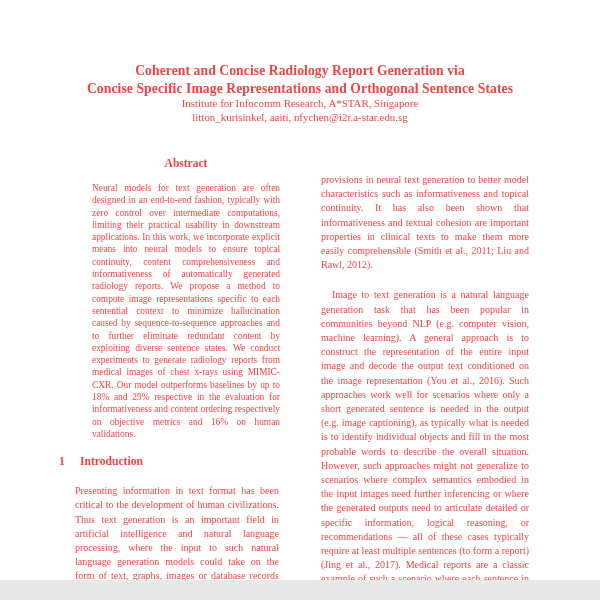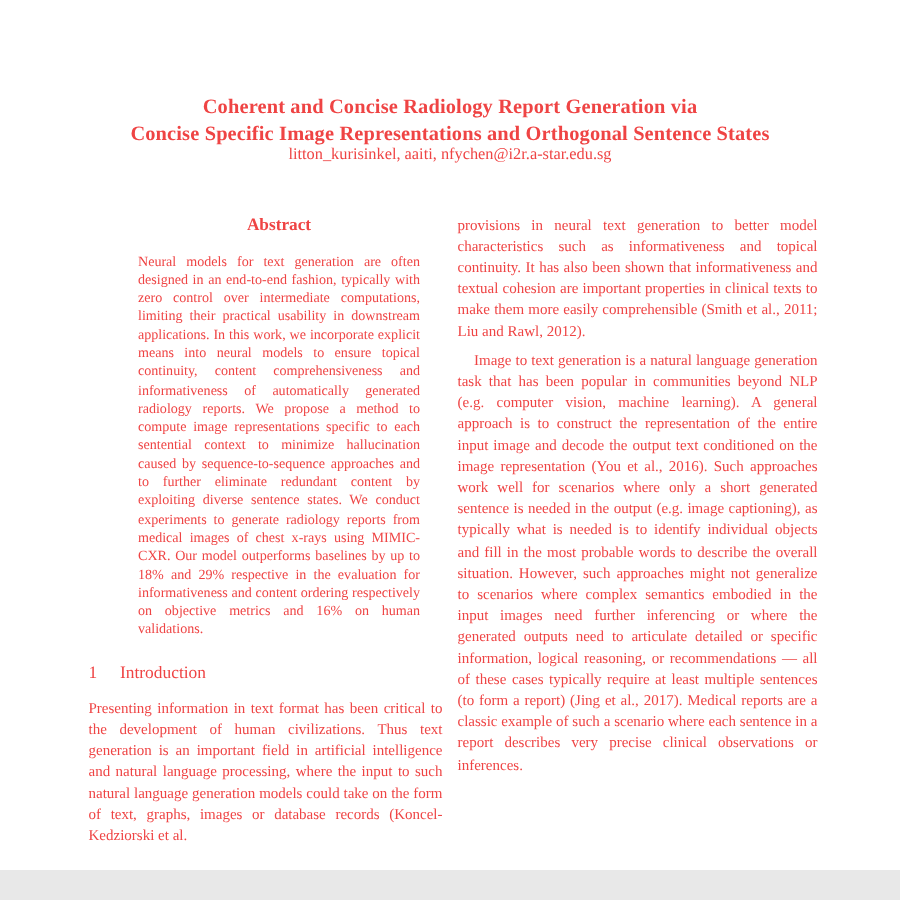--- a/index.html
+++ b/index.html
@@ -53,40 +53,41 @@
     margin: 8px;
     font-size: 9.4px;
     line-height: 12.3px;
     text-align: justify;
     hyphens: auto;
     -webkit-hyphens: auto;
   }
   .section-heading {
     margin: 15px 0 11px 0;
     font-size: 11.6px;
-    font-weight: normal;
+    font-weight: bold;
   }
   .section-heading .sec-num { display: inline-block; width: 21px; }
   .body-text {
-    margin: 0;
+    margin: 16px;
     font-size: 10px;
     line-height: 14.2px;
     text-align: justify;
     hyphens: auto;
     -webkit-hyphens: auto;
   }
   .body-text + .body-text { margin-top: 5px; }
   .indented { text-indent: 11px; }
 </style>
 </head>
 <body>
 
 <div class="page">
   <div class="header">
     <h1 class="title"><span>Coherent and Concise Radiology Report Generation via</span><br><span>Concise Specific Image Representations and Orthogonal Sentence States</span></h1>
+    <div class="affiliation">Institute for Infocomm Research, A*STAR, Singapore</div>
     <div class="email">litton_kurisinkel, aaiti, nfychen@i2r.a-star.edu.sg</div>
   </div>
 
   <div class="columns">
     <div class="col-left">
       <div class="abstract-block">
         <h2 class="abstract-heading">Abstract</h2>
         <p class="abstract-body">Neural models for text generation are often designed in an end-to-end fashion, typically with zero control over intermediate computations, limiting their practical usability in downstream applications. In this work, we incorporate explicit means into neural models to ensure topical continuity, content comprehensiveness and informativeness of automatically generated radiology reports. We propose a method to compute image representations specific to each sentential context to minimize hallucination caused by sequence-to-sequence approaches and to further eliminate redundant content by exploiting diverse sentence states. We conduct experiments to generate radiology reports from medical images of chest x-rays using MIMIC-CXR. Our model outperforms baselines by up to 18% and 29% respective in the evaluation for informativeness and content ordering respectively on objective metrics and 16% on human validations.</p>
       </div>
       <h2 class="section-heading"><span class="sec-num">1</span><span>Introduction</span></h2>

